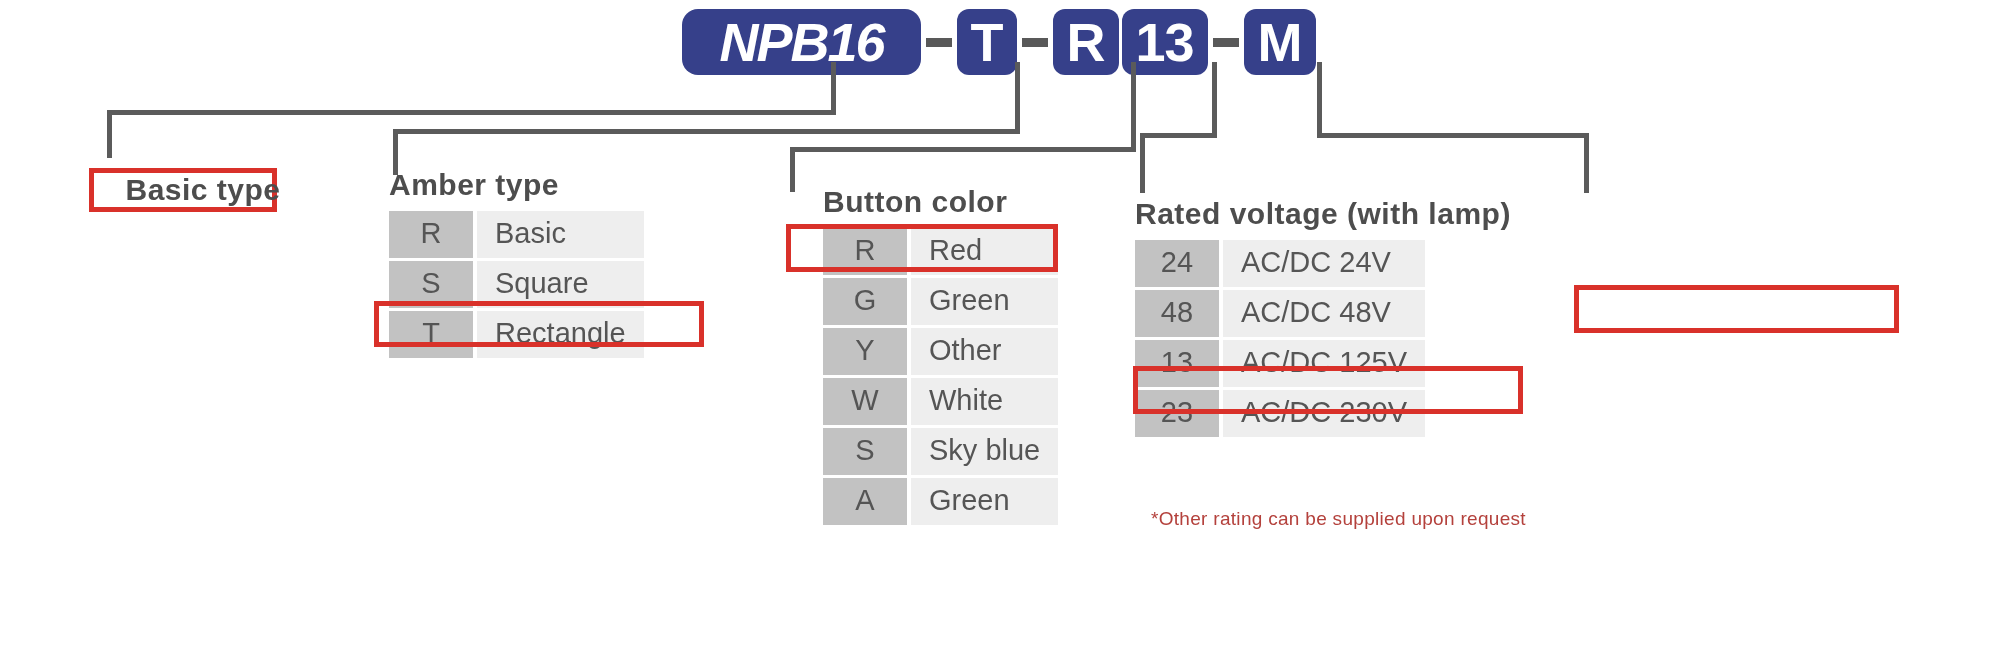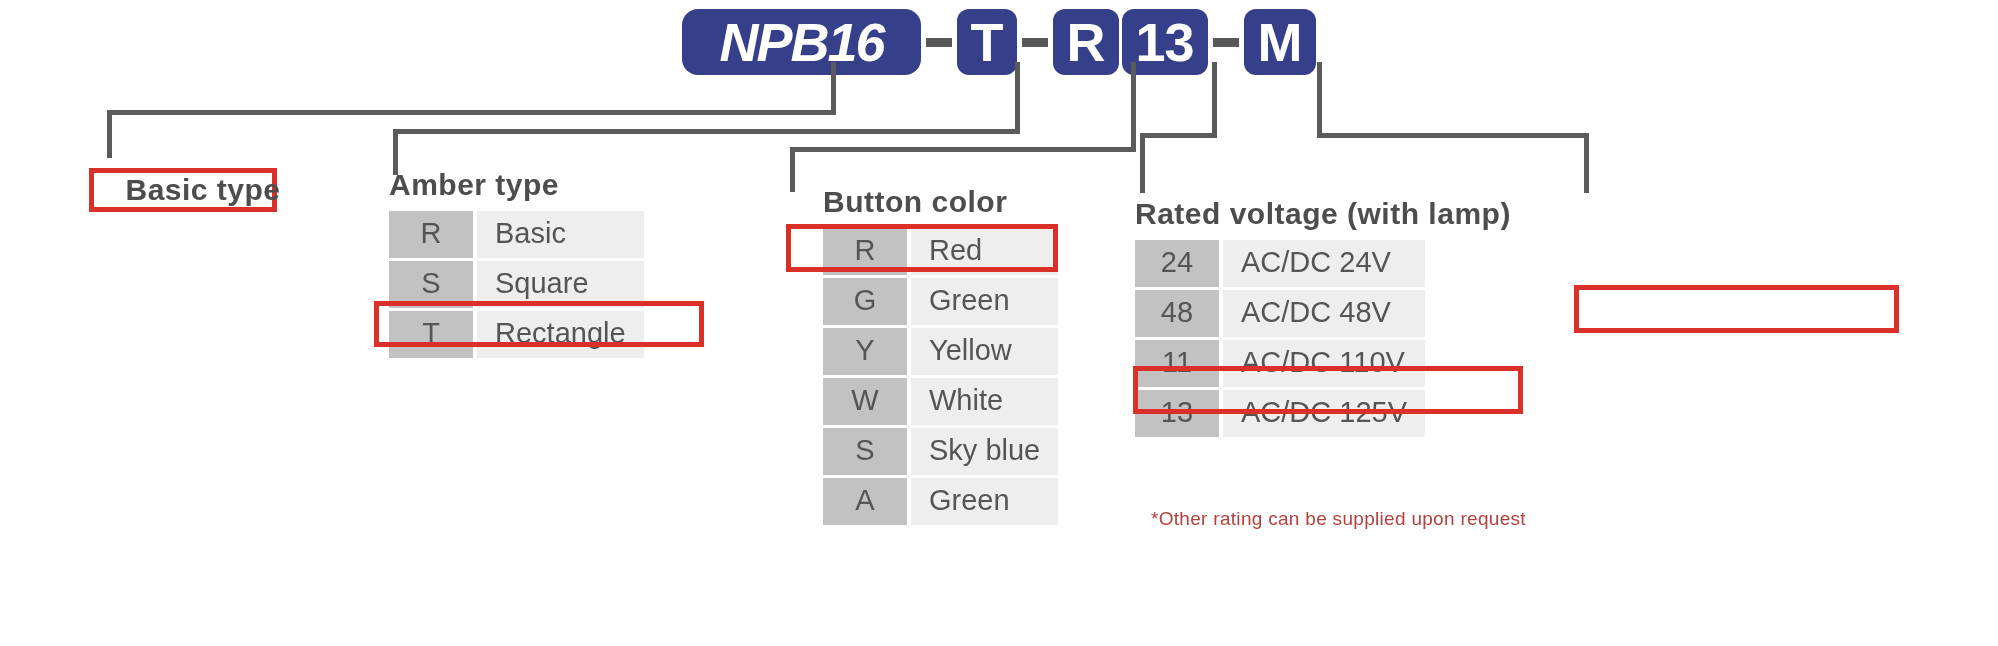--- a/index.html
+++ b/index.html
@@ -199,21 +199,21 @@
             <td class="opt-label">Red</td>
           </tr>
           <tr class="opt-row">
             <td class="opt-code">G</td>
             <td class="opt-spacer"></td>
             <td class="opt-label">Green</td>
           </tr>
           <tr class="opt-row">
             <td class="opt-code">Y</td>
             <td class="opt-spacer"></td>
-            <td class="opt-label">Yellow</td>
+            <td class="opt-label">Other</td>
           </tr>
           <tr class="opt-row">
             <td class="opt-code">W</td>
             <td class="opt-spacer"></td>
             <td class="opt-label">White</td>
           </tr>
           <tr class="opt-row">
             <td class="opt-code">S</td>
             <td class="opt-spacer"></td>
             <td class="opt-label">Sky blue</td>
@@ -235,28 +235,28 @@
             <td class="opt-code">24</td>
             <td class="opt-spacer"></td>
             <td class="opt-label">AC/DC 24V</td>
           </tr>
           <tr class="opt-row">
             <td class="opt-code">48</td>
             <td class="opt-spacer"></td>
             <td class="opt-label">AC/DC 48V</td>
           </tr>
           <tr class="opt-row">
-            <td class="opt-code">11</td>
-            <td class="opt-spacer"></td>
-            <td class="opt-label">AC/DC 110V</td>
-          </tr>
-          <tr class="opt-row">
             <td class="opt-code">13</td>
             <td class="opt-spacer"></td>
             <td class="opt-label">AC/DC 125V</td>
+          </tr>
+          <tr class="opt-row">
+            <td class="opt-code">23</td>
+            <td class="opt-spacer"></td>
+            <td class="opt-label">AC/DC 230V</td>
           </tr>
         </tbody>
     </table>
   </div>
   <div id="voltage-note" style="left:1135px; top:508px;padding-left:16px;">*Other rating can be supplied upon request</div>
 
 
   <div class="hl" style="left:374px; top:301px; width:330px; height:46px;"></div>
   <div class="hl" style="left:786px; top:224px; width:272px; height:48px;"></div>
   <div class="hl" style="left:1133px; top:366px; width:390px; height:48px;"></div>

